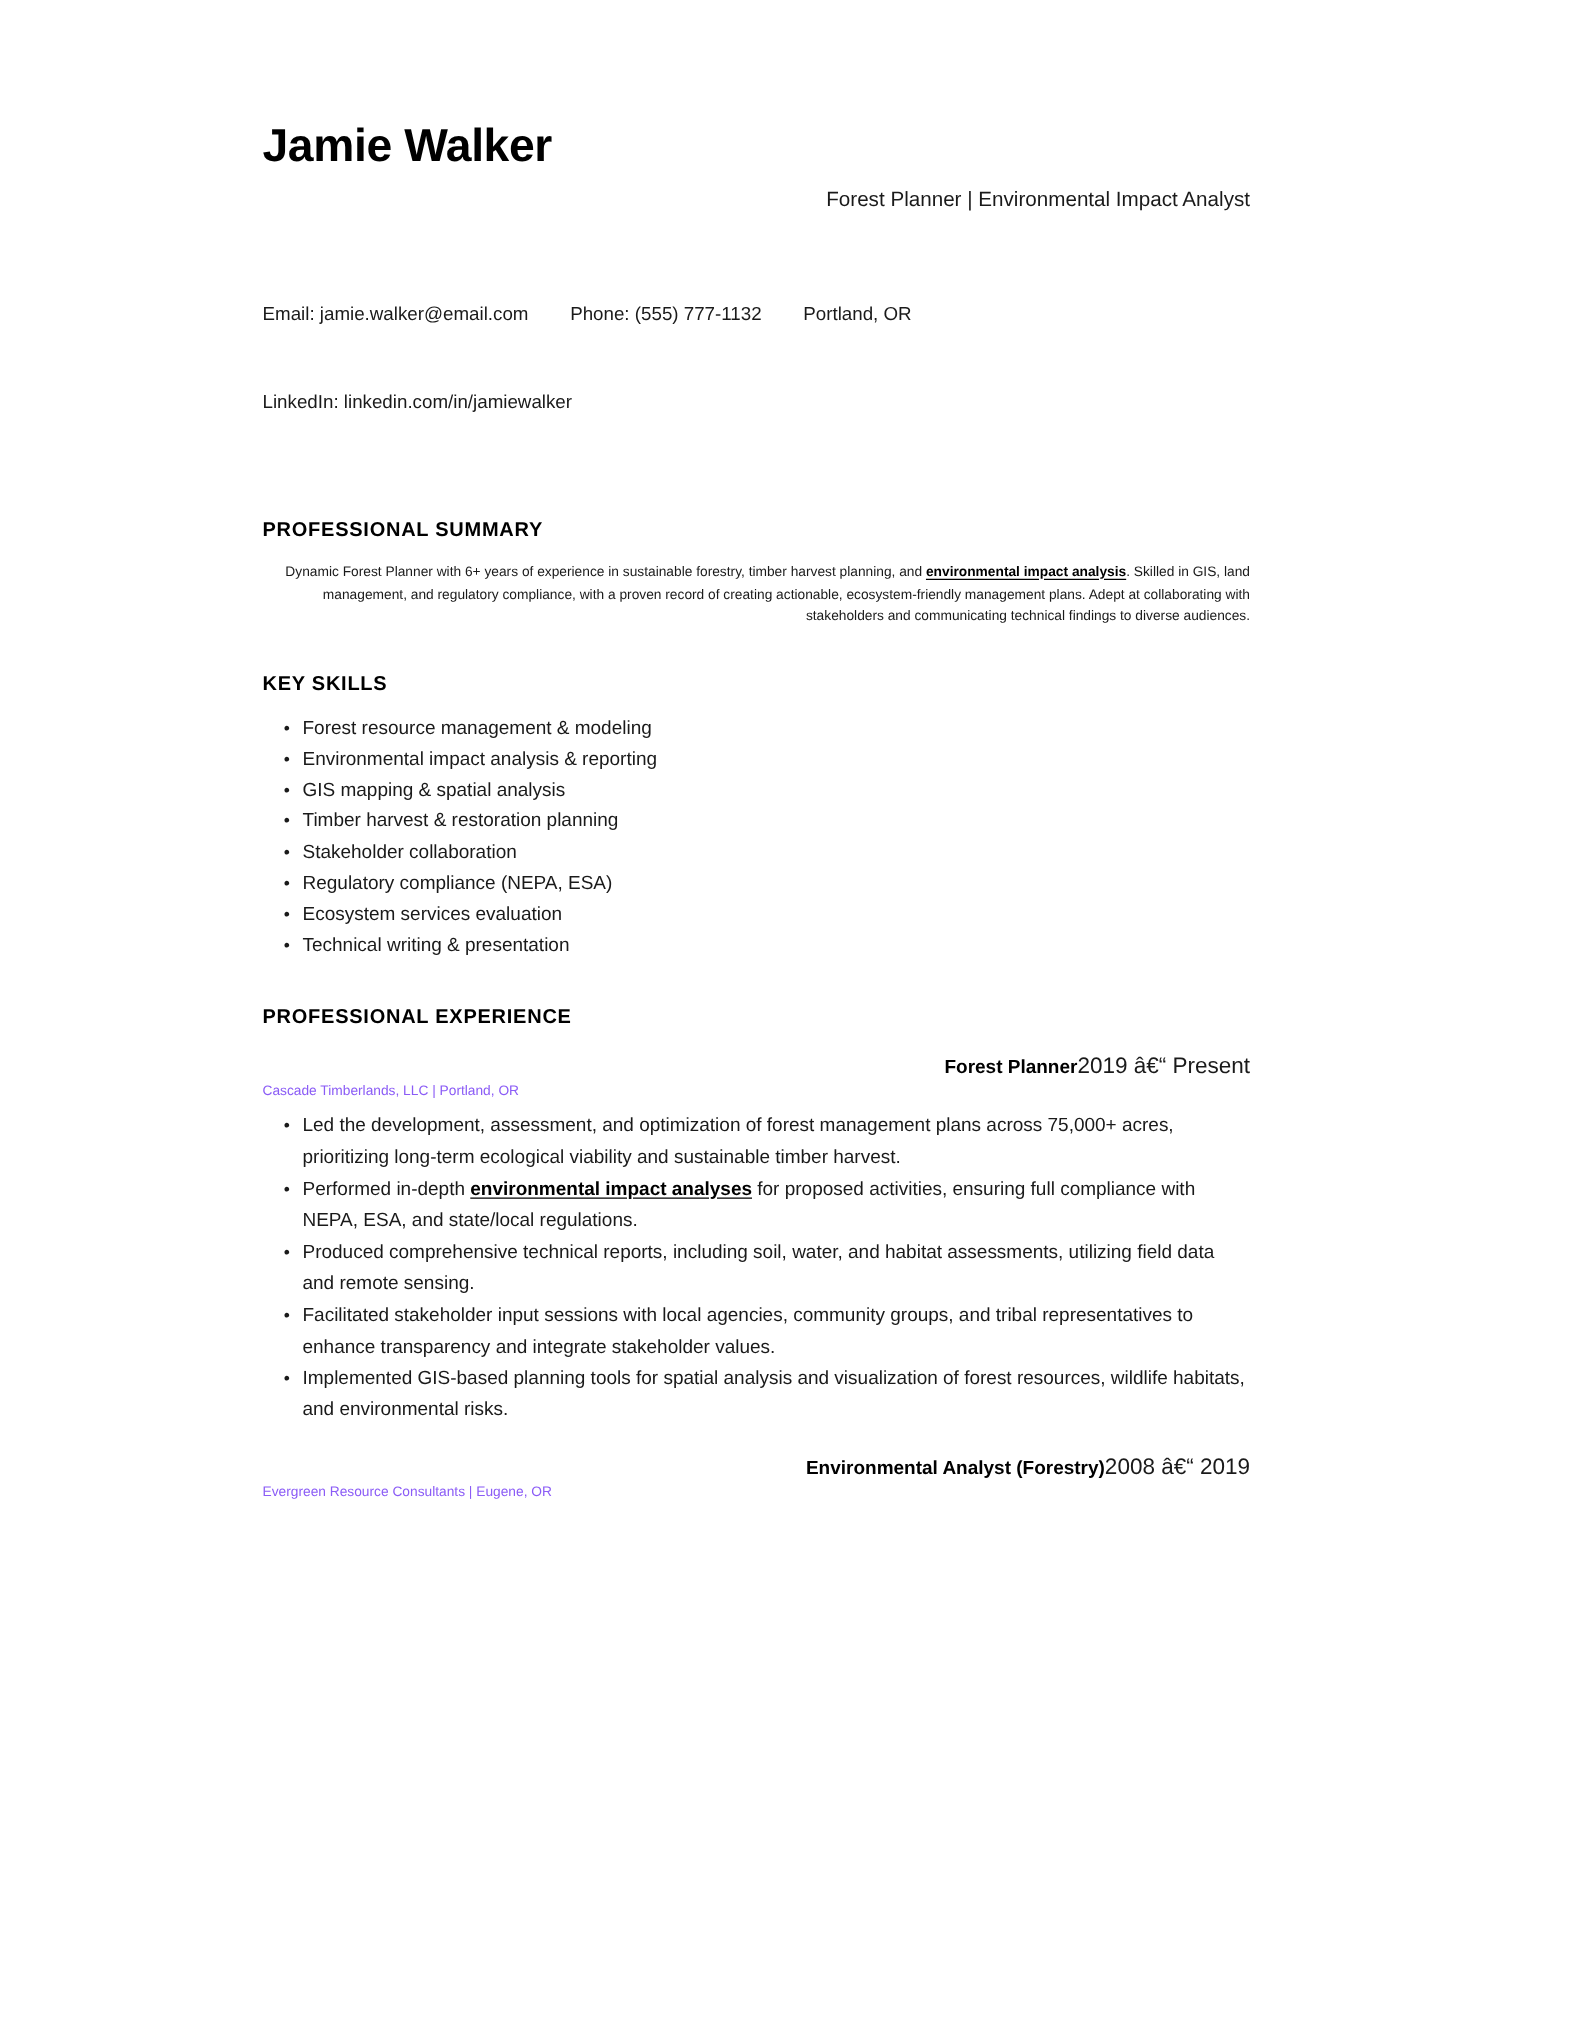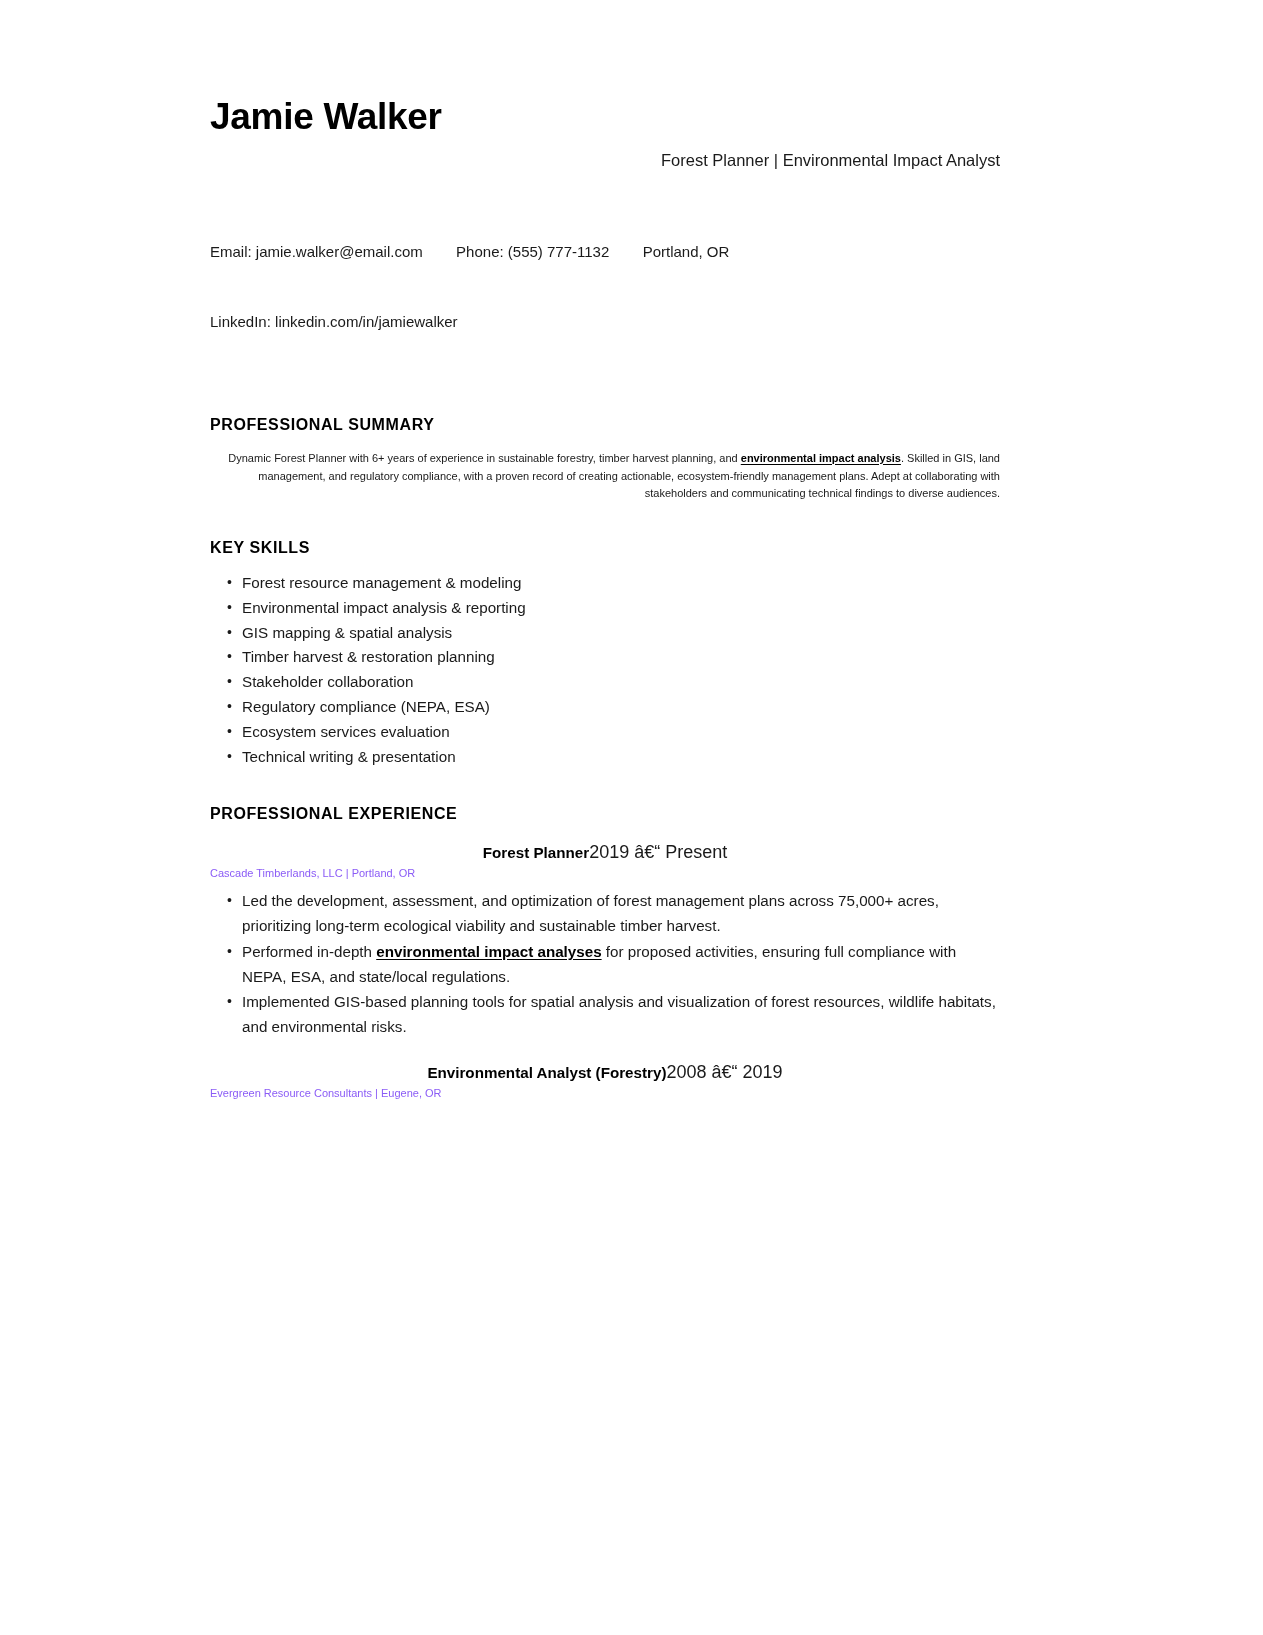--- a/index.html
+++ b/index.html
@@ -112,21 +112,21 @@
     line-height: 1.63;
     margin-bottom: 1px;
   }
 
   
   .job { margin-top: 22px; }
   .job.first { margin-top: 19px; }
 
   .job-row {
     display: flex;
-    justify-content: center;
+    justify-content: flex-end;
     align-items: baseline;
   }
   .job-title {
     font-size: 15.2px;
     font-weight: bold;
     color: #000000;
   }
   .job-dates {
     font-size: 18px;
     color: #1a1a1a;
@@ -192,20 +192,26 @@
       <div class="job-company">Cascade Timberlands, LLC | Portland, OR</div>
 
       <ul class="bullets duties">
         <li>
           <span>Led the development, assessment, and optimization of forest management plans across 75,000+ acres, prioritizing long-term ecological viability and sustainable timber harvest.</span><span class="emph"></span><span></span>
         </li>
         <li>
           <span>Performed in-depth </span><span class="emph">environmental impact analyses</span><span> for proposed activities, ensuring full compliance with NEPA, ESA, and state/local regulations.</span>
         </li>
         <li>
+          <span>Produced comprehensive technical reports, including soil, water, and habitat assessments, utilizing field data and remote sensing.</span><span class="emph"></span><span></span>
+        </li>
+        <li>
+          <span>Facilitated stakeholder input sessions with local agencies, community groups, and tribal representatives to enhance transparency and integrate stakeholder values.</span><span class="emph"></span><span></span>
+        </li>
+        <li>
           <span>Implemented GIS-based planning tools for spatial analysis and visualization of forest resources, wildlife habitats, and environmental risks.</span><span class="emph"></span><span></span>
         </li>
       </ul>
     </div>
 
     <div class="job">
       <div class="job-row">
         <span class="job-title">Environmental Analyst (Forestry)</span>
         <span class="job-dates">2008 â€“ 2019</span>
       </div>

